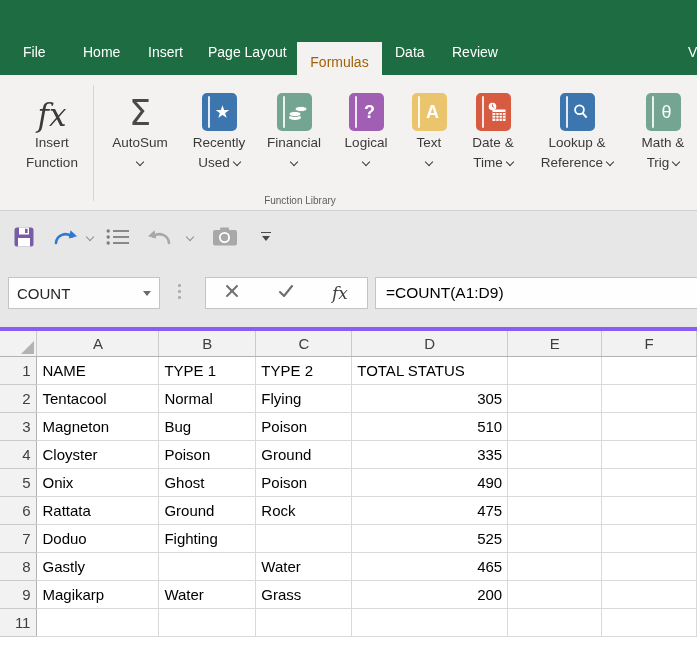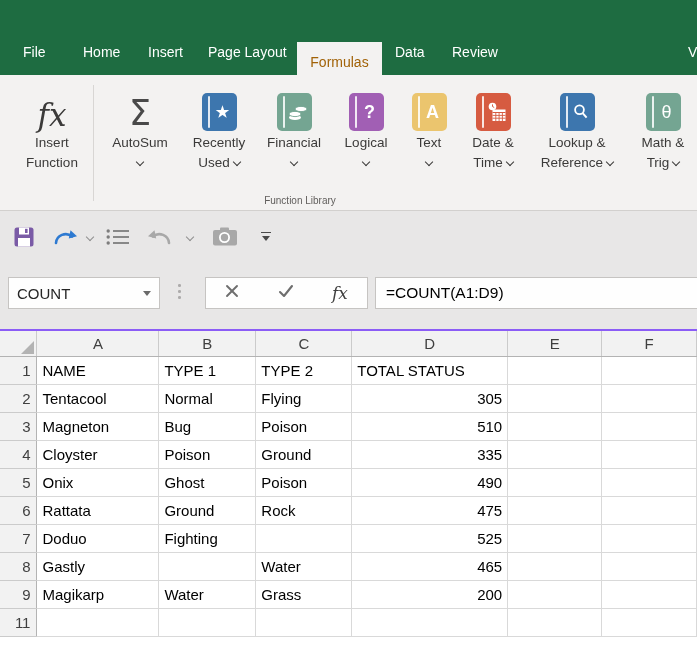--- a/index.html
+++ b/index.html
@@ -40,21 +40,21 @@
   
   .qat{position:absolute;left:0;top:211px;width:697px;height:51px;background:#e8e7e7;}
   .qbtn{position:absolute;top:0;height:51px;display:flex;align-items:center;justify-content:center;}
   .smallchev{display:inline-block;width:5px;height:5px;border-right:1.3px solid #8f8f8f;
         border-bottom:1.3px solid #8f8f8f;transform:rotate(45deg);}
   .cust-bar{width:10px;border-top:1.6px solid #4a4a4a;margin-bottom:3px;}
   .cust-tri{width:0;height:0;border-left:4.5px solid transparent;border-right:4.5px solid transparent;
         border-top:5px solid #4a4a4a;}
   
   .fbar{position:absolute;left:0;top:262px;width:697px;height:69px;background:#e8e7e7;
-        border-bottom:2px solid #8b5cf6;box-sizing:border-box;}
+        border-bottom:4px solid #8b5cf6;box-sizing:border-box;}
   .whitebox{position:absolute;top:15px;height:32px;background:#fefefe;
         border:1px solid #c6c4c2;box-sizing:border-box;display:flex;align-items:center;}
   .namebox{left:8px;width:152px;padding:0 8px;justify-content:space-between;
         font-size:15px;color:#262626;}
   .dtri{width:0;height:0;border-left:4px solid transparent;border-right:4px solid transparent;
         border-top:5px solid #6a6a6a;}
   .dots{position:absolute;left:178px;top:22px;display:flex;flex-direction:column;gap:3.5px;}
   .dots i{width:2.5px;height:2.5px;border-radius:50%;background:#adabab;}
   .fbtns{left:205px;width:163px;justify-content:space-around;}
   .fxsmall{font-family:"DejaVu Serif","Liberation Serif",serif;font-style:italic;

